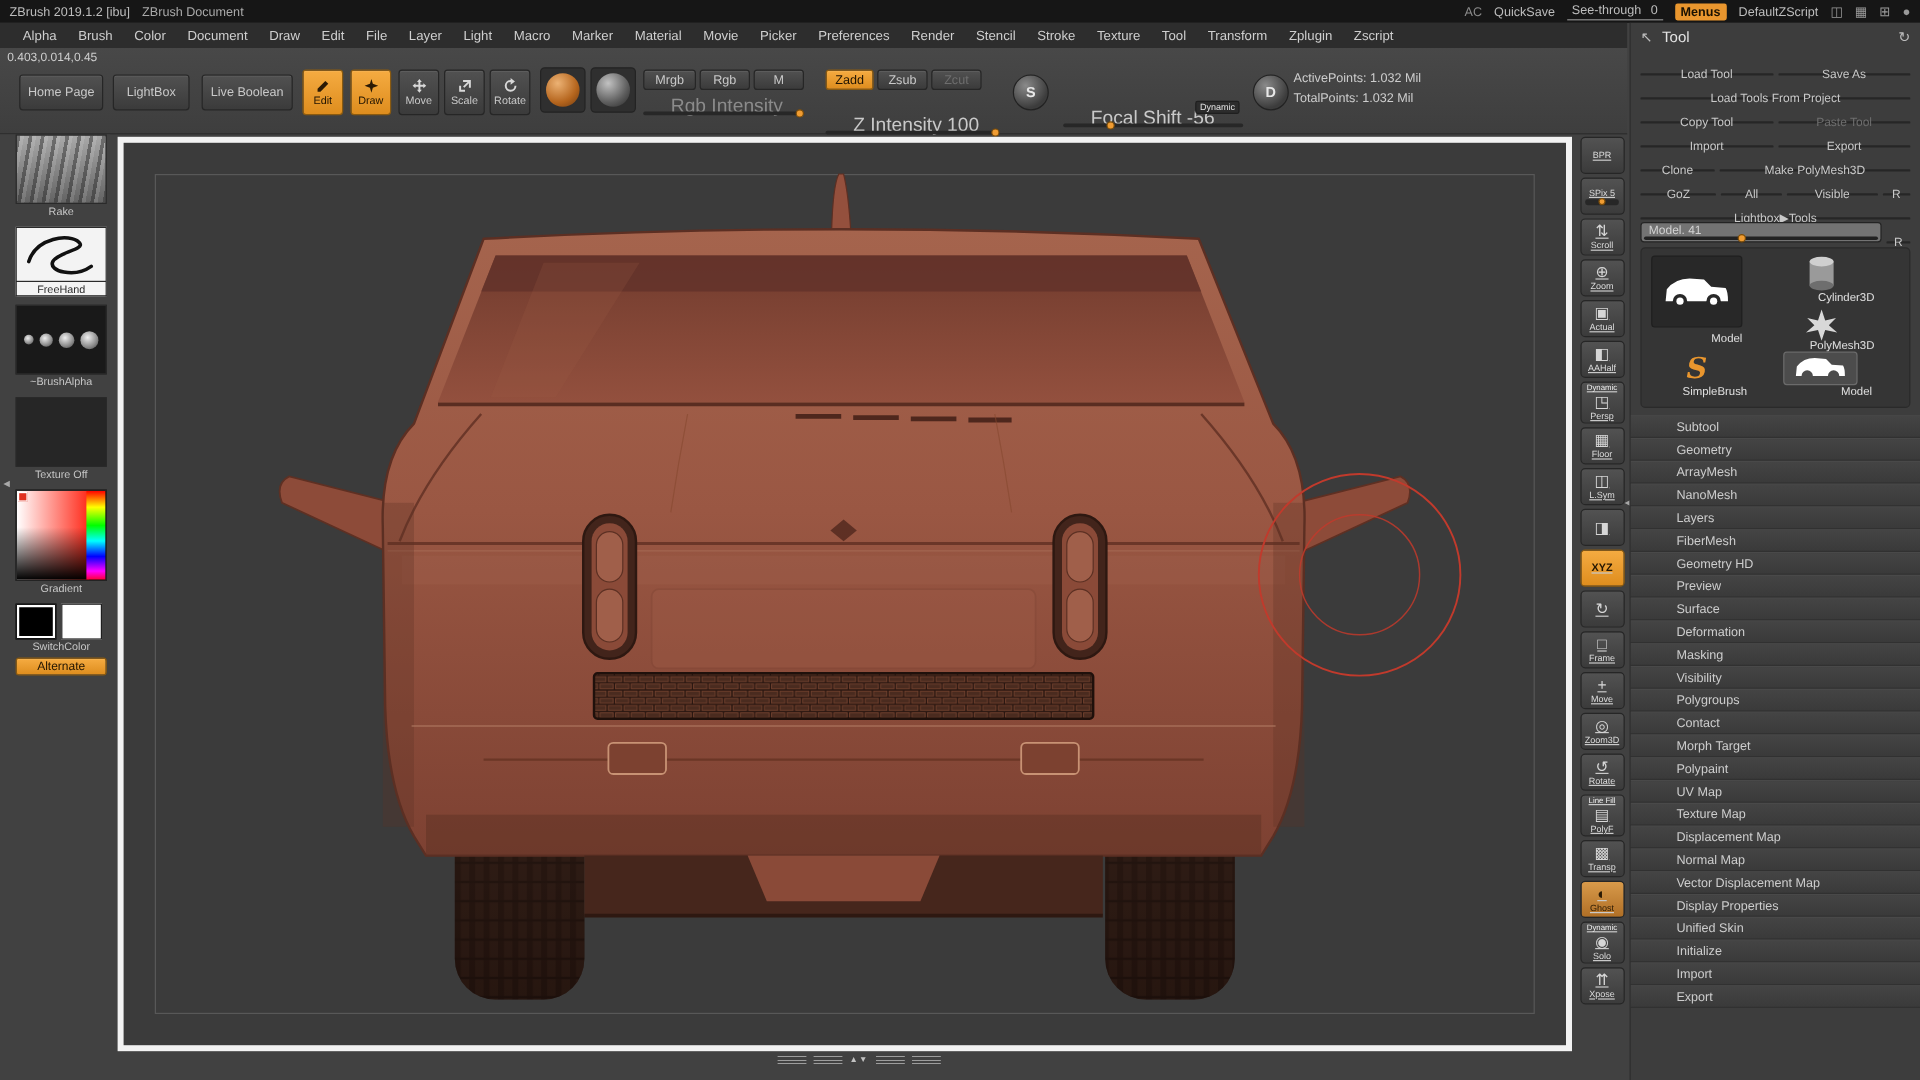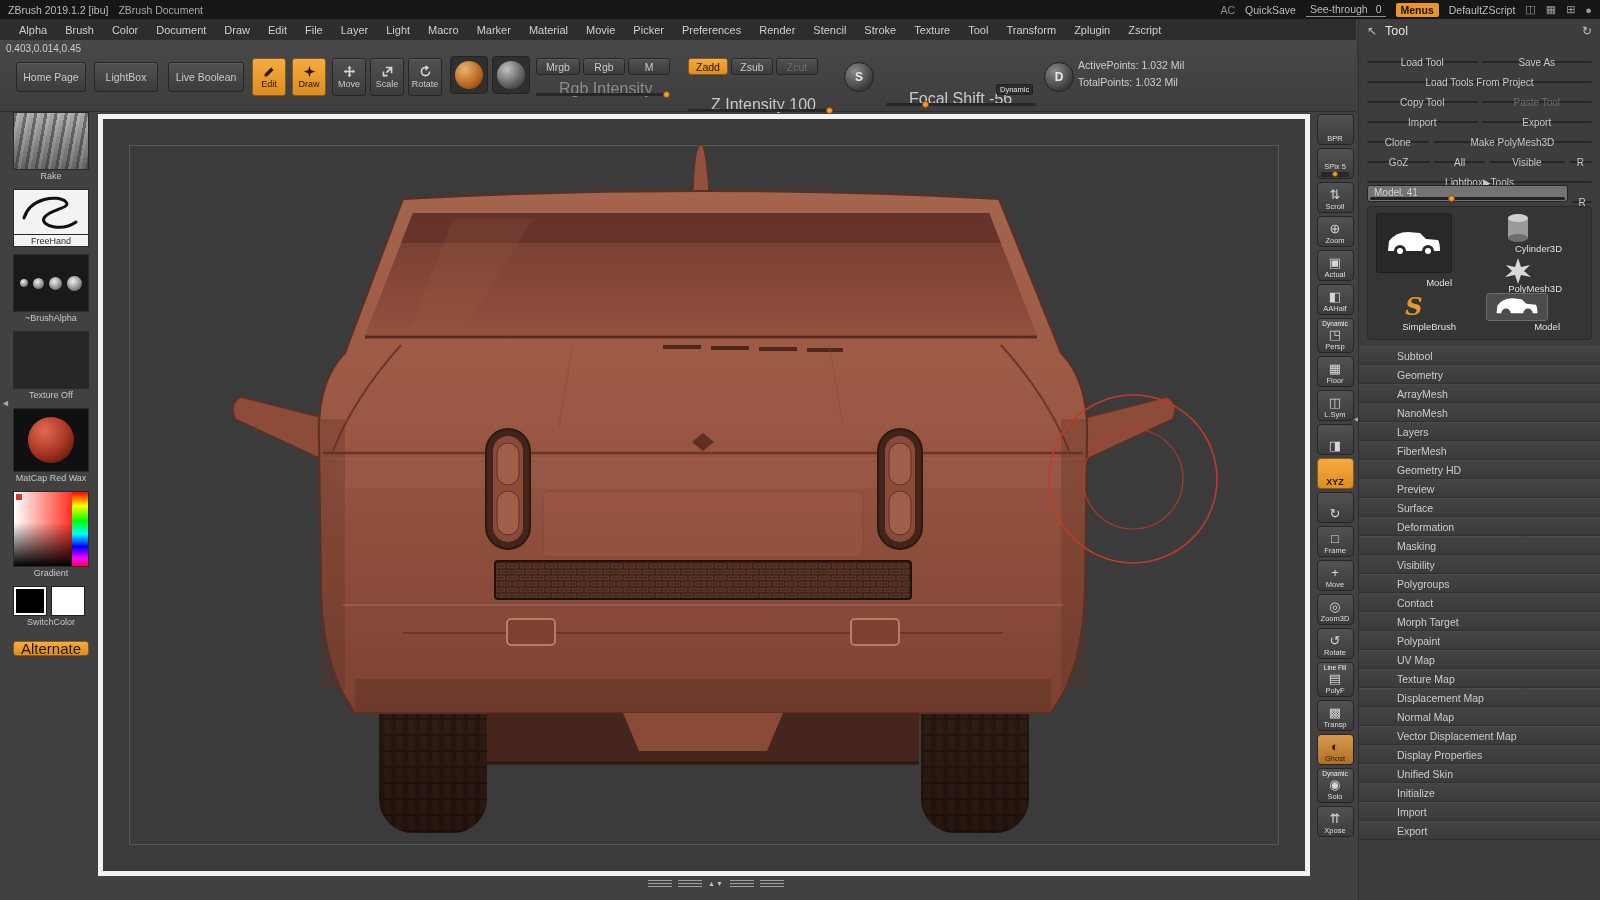--- a/index.html
+++ b/index.html
@@ -74,38 +74,38 @@
   .thumb.gradient { height:76px; background:#000; }
   .grad-main { position:absolute; left:0; top:0; width:60px; height:76px;
        background:linear-gradient(to bottom, rgba(0,0,0,0) 40%, #000 98%), linear-gradient(to right,#ffffff,#ff2a1a); }
   .grad-hue { position:absolute; right:0; top:0; width:16px; height:76px;
        background:linear-gradient(to bottom,#ff0000,#ffff00 18%,#00ff00 38%,#00ffff 55%,#0000ff 72%,#ff00ff 88%,#ff0000); }
   .grad-marker { position:absolute; left:1px; top:1px; width:8px; height:8px; background:#e03020; border:1px solid #fff; }
   .swatches { display:flex; gap:4px; }
   .swatch { width:34px; height:30px; border:1px solid #1f1f1f; }
   .swatch.black { background:#000; box-shadow:inset 0 0 0 2px #fff; }
   .swatch.white { background:#fff; }
-  .alt-btn { width:76px; height:15px; font-size:15px; margin-top:13px;align-items:center; }
+  .alt-btn { width:76px; height:15px; font-size:10px; margin-top:3px;align-items:center; }
 
   
   .canvas { position:absolute; left:98px; top:114px; width:1212px; height:762px;
             background:#3b3b3b; border:5px solid #f2f2f2; }
   .doc-border { position:absolute; left:26px; top:26px; right:26px; bottom:26px; border:1px solid #585858; }
   .canvas svg.viewport { position:absolute; left:0; top:0; }
   .bottom-scroll { position:absolute; left:648px; top:878px; height:10px; display:flex; align-items:center; gap:6px; }
   .grip { width:24px; height:7px; background:repeating-linear-gradient(180deg,#9d9d9d 0 1px,transparent 1px 3px); }
   .updown { font-size:7px; color:#c2c2c2; letter-spacing:1px; }
   .edge-arrow { position:absolute; font-size:9px; color:#a8a8a8; }
 
   
   .shelf { position:absolute; left:1312px; top:112px; width:46px; bottom:0; display:flex; flex-direction:column;
            align-items:center; gap:3px; padding-top:2px; }
   .shelf-btn { width:37px; min-height:31px; background:linear-gradient(#525252,#3b3b3b); border:1px solid #262626;
-               border-radius:4px; display:flex; flex-direction:column; align-items:center; justify-content:flex-end;
-               padding:1px 0; }
+               border-radius:4px; display:flex; flex-direction:column; align-items:center; justify-content:center;
+               padding:1px 0;text-decoration:underline; }
   .shelf-btn .ico { font-size:13px; line-height:14px; color:#d6d6d6; }
   .shelf-btn .lbl { font-size:7.5px; color:#dedede; line-height:9px; }
   .shelf-btn .tag { font-size:6.5px; color:#f0f0f0; line-height:8px; }
   .shelf-btn.orange { background:linear-gradient(#f5ab41,#de8d1e); border-color:#8a5a10; }
   .shelf-btn.orange .lbl { color:#231502; font-weight:bold; font-size:9px; }
   .shelf-btn.ghosted { background:linear-gradient(#d89a4a,#b06f26); }
   .shelf-btn.ghosted .lbl, .shelf-btn.ghosted .ico { color:#2a1a04; }
   .mini-slider { position:relative; width:28px; height:5px; margin-top:1px; background:#272727; border-radius:2px; }
   .mini-slider .knob { position:absolute; top:-1px; width:6px; height:6px; border-radius:50%;
                        background:#f09c32; border:1px solid #7a4c0a; }
@@ -322,26 +322,20 @@
         <span class="dot" style="width:8px;height:8px"></span>
         <span class="dot" style="width:11px;height:11px"></span>
         <span class="dot" style="width:13px;height:13px"></span>
         <span class="dot" style="width:15px;height:15px"></span>
       </div>
       <div class="tray-lbl">~BrushAlpha</div>
     </div>
     <div class="tray-item">
       <div class="thumb texoff"></div>
       <div class="tray-lbl">Texture Off</div>
-    </div>
-    <div class="tray-item">
-      <div class="thumb matcap">
-        <span class="matcap-sphere"></span>
-      </div>
-      <div class="tray-lbl">MatCap Red Wax</div>
     </div>
     <div class="tray-item">
       <div class="thumb gradient">
         <span class="grad-main"></span>
         <span class="grad-hue"></span>
         <span class="grad-marker"></span>
       </div>
       <div class="tray-lbl">Gradient</div>
     </div>
     <div class="tray-item">

